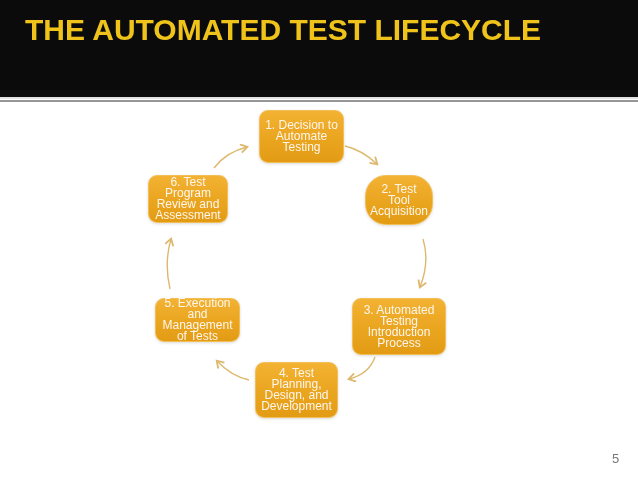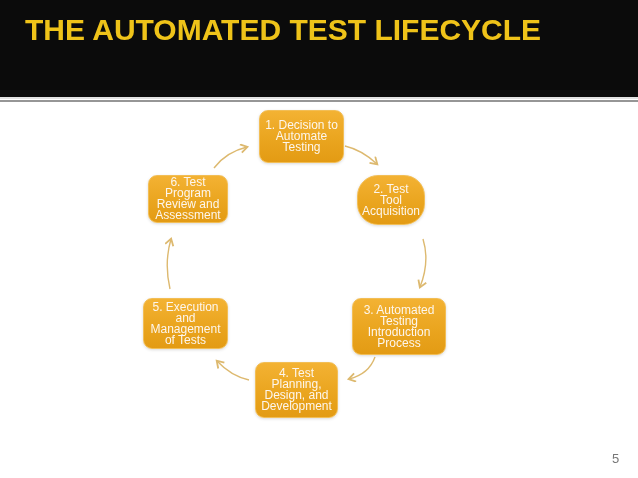--- a/index.html
+++ b/index.html
@@ -43,24 +43,24 @@
     border-radius:9px;
     box-shadow:0 1px 3px rgba(0,0,0,0.15);
     display:flex;align-items:center;justify-content:center;
     text-align:center;
     color:#FDF6ED;
     font-size:12px;
     line-height:11px;
     padding:2px 4px;
   }
   .n1{left:259px;top:110px;width:85px;height:53px;}
-  .n2{left:357px;top:175px;width:68px;height:50px;border-radius:21px;}
+  .n2{left:365px;top:175px;width:68px;height:50px;border-radius:21px;}
   .n3{left:352px;top:298px;width:94px;height:57px;}
   .n4{left:255px;top:362px;width:83px;height:56px;}
-  .n5{left:143px;top:298px;width:85px;height:51px;}
+  .n5{left:155px;top:298px;width:85px;height:44px;}
   .n6{left:148px;top:175px;width:80px;height:48px;}
   
   .arrows{
     position:absolute;left:0;top:0;width:638px;height:478px;
     pointer-events:none;
   }
   
   .page-number{
     position:absolute;left:612px;top:451px;
     color:#777777;font-size:13px;

